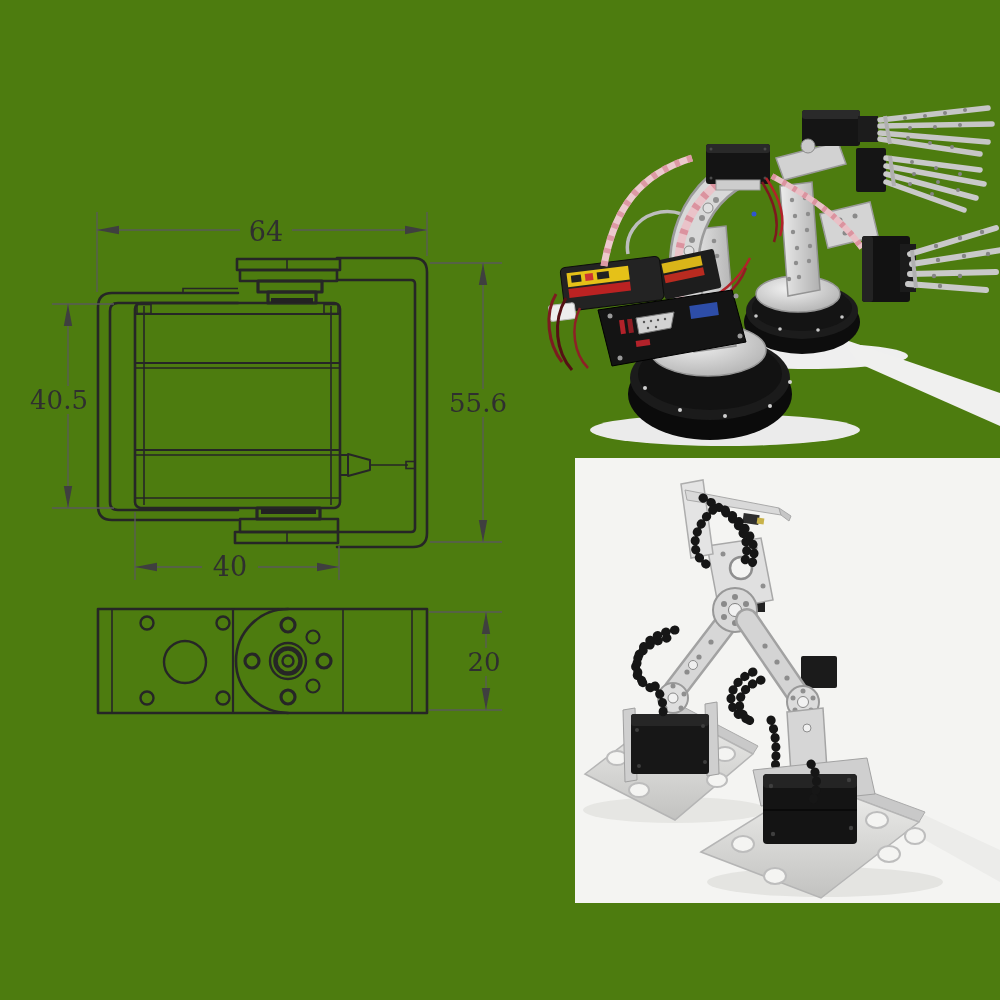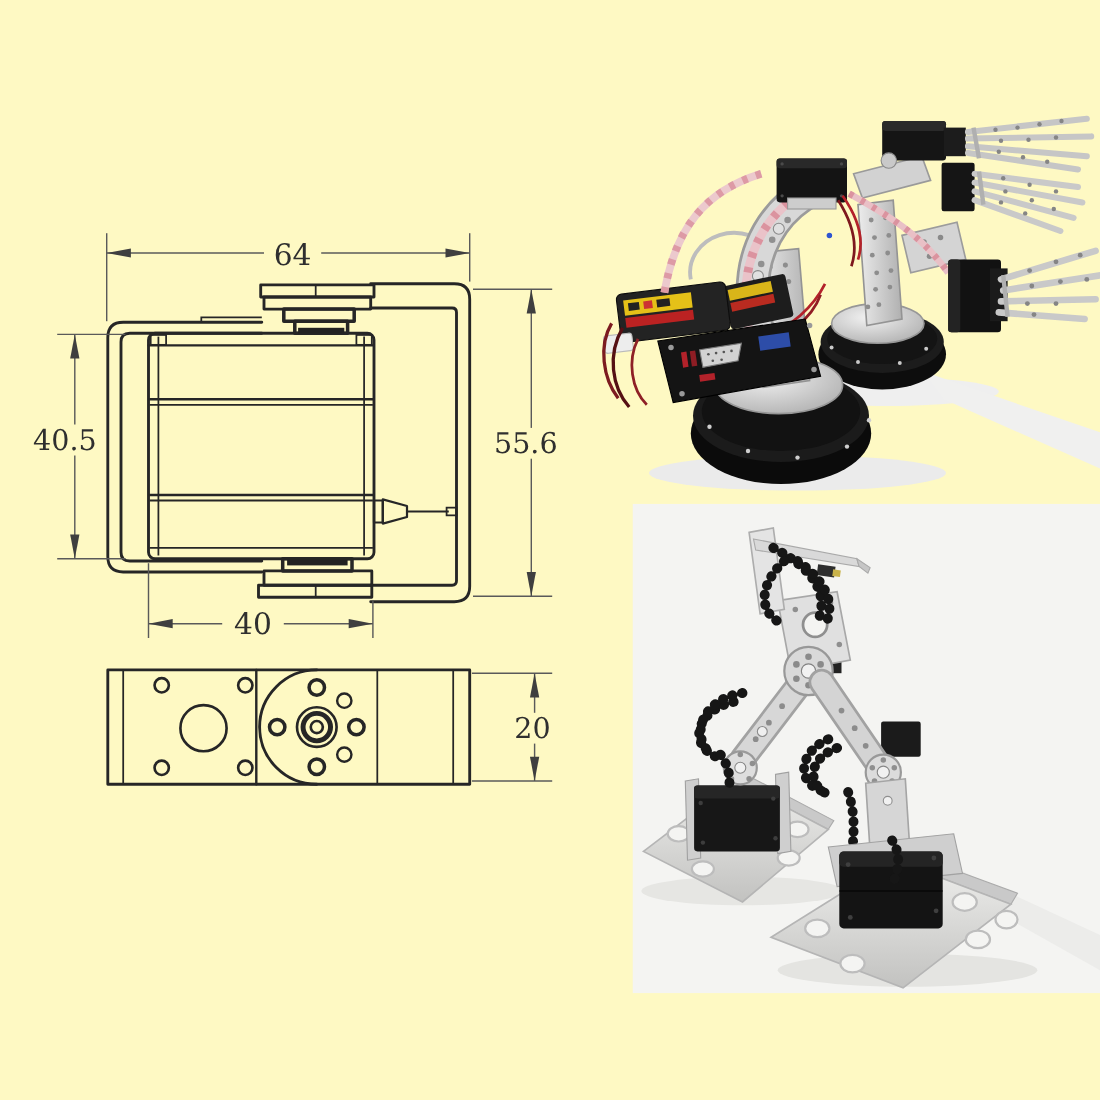--- a/index.html
+++ b/index.html
@@ -1,16 +1,16 @@
 <!DOCTYPE html>
 <html><head>
 <meta charset="utf-8">
 <style>
   html,body{margin:0;padding:0;background:#ffffff;}
-  .canvas{position:relative;width:1000px;height:1000px;background:#fef9c3;overflow:hidden;
+  .canvas{position:relative;width:1000px;height:1000px;background:#4d7c0f;overflow:hidden;
           font-family:"DejaVu Serif","Liberation Serif",serif;}
   svg{position:absolute;display:block;}
   #drawing-svg{left:30px;top:200px;}
   #photo-arms{left:540px;top:58px;}
   #photo-biped{left:575px;top:458px;}
   .outline{fill:none;stroke:#262626;stroke-width:2.6;stroke-linejoin:round;stroke-linecap:round;}
   .thin{fill:none;stroke:#262626;stroke-width:1.6;}
   .dim{fill:none;stroke:#5a5a5a;stroke-width:1.3;}
   .dimtext{fill:#2f2f2f;font-size:27px;font-family:"DejaVu Serif","Liberation Serif",serif;}
   .arrow{fill:#3f3f3f;stroke:none;}

